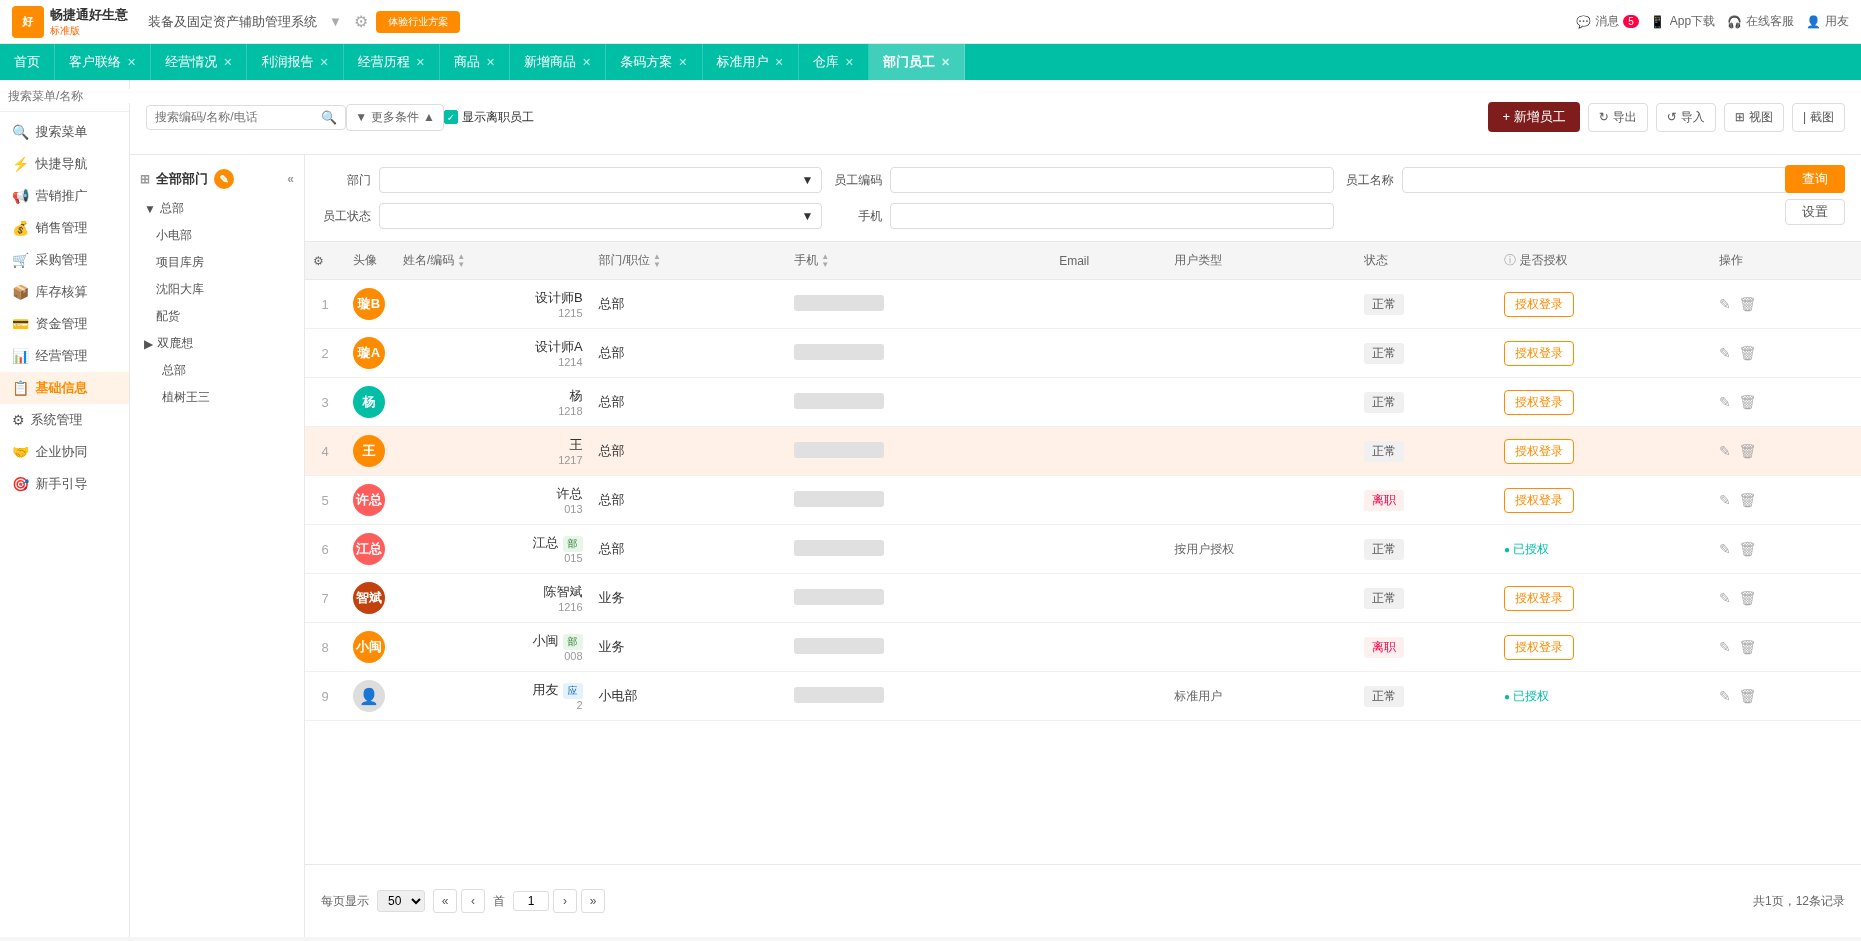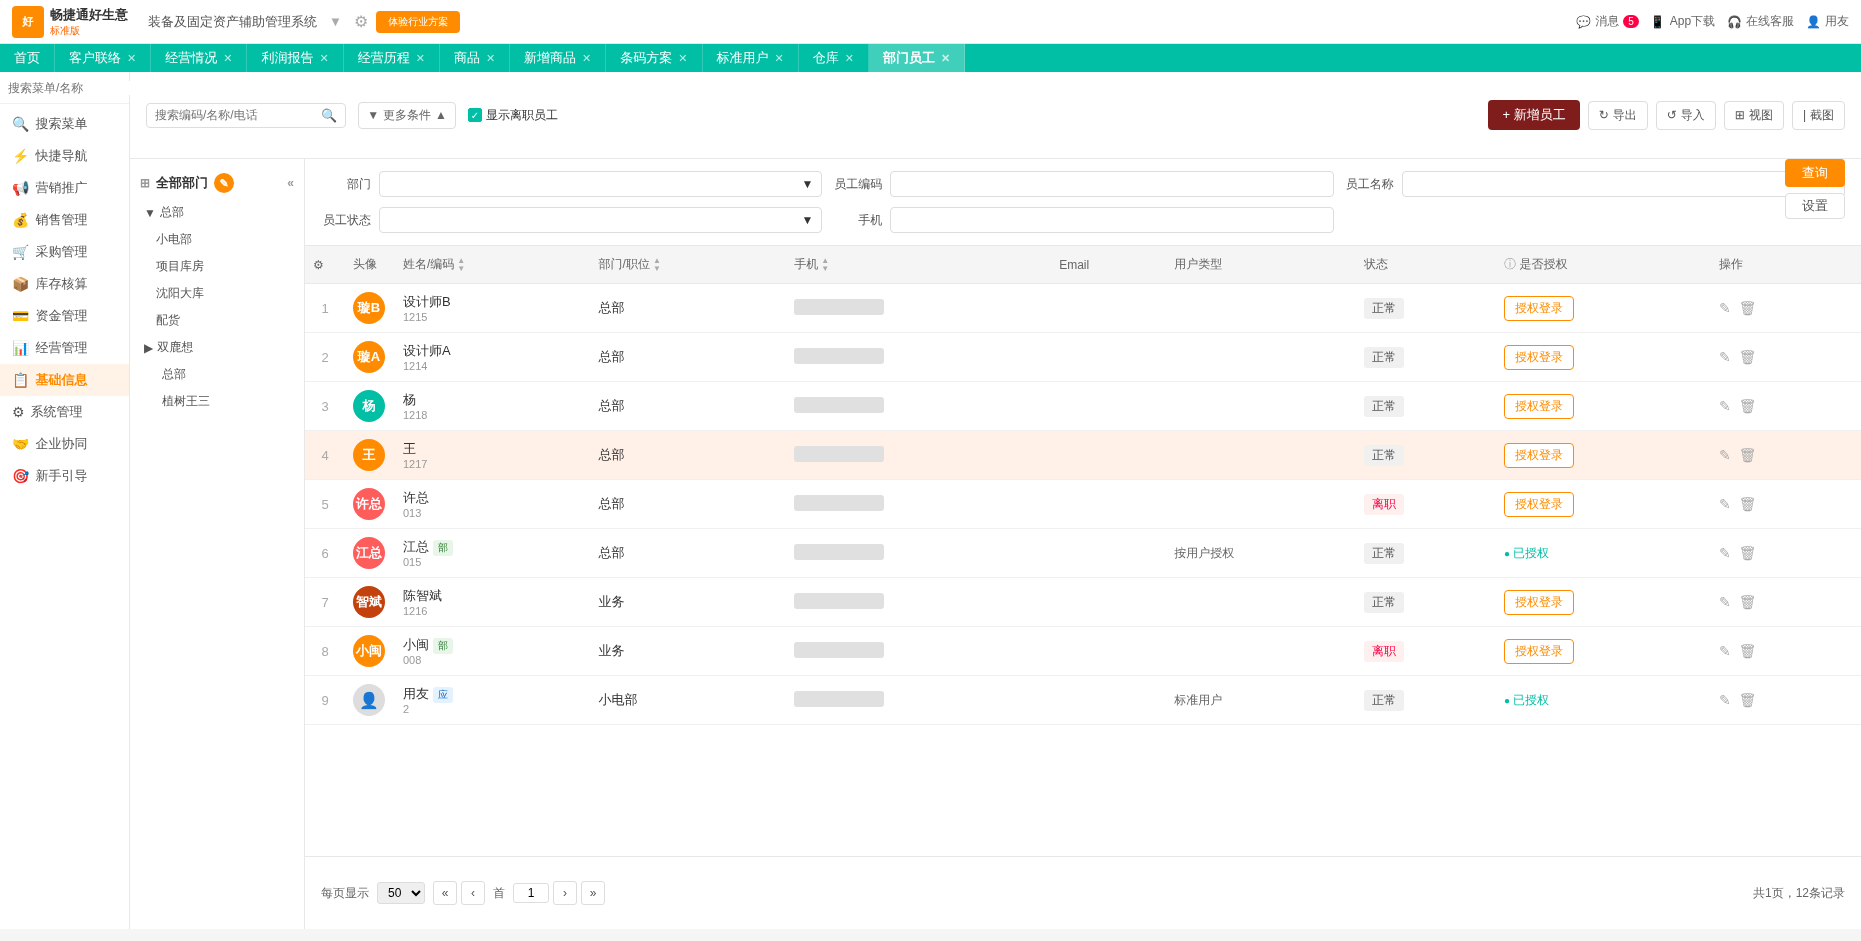--- a/index.html
+++ b/index.html
@@ -14,21 +14,21 @@
     .logo-area { display: flex; align-items: center; gap: 6px; min-width: 120px; }
     .logo-icon { width: 32px; height: 32px; background: #ff8c00; border-radius: 4px; display: flex; align-items: center; justify-content: center; color: #fff; font-size: 11px; font-weight: bold; }
     .logo-badge { font-size: 10px; color: #ff6600; }
     .top-actions { display: flex; align-items: center; gap: 12px; margin-left: auto; }
     .top-btn { display: flex; align-items: center; gap: 4px; color: #666; font-size: 12px; cursor: pointer; }
     .top-btn .badge { background: #f04; color: #fff; border-radius: 10px; font-size: 10px; padding: 1px 5px; }
     .trial-btn { background: #ff8c00; color: #fff; border: none; border-radius: 4px; padding: 4px 12px; font-size: 10px; cursor: pointer; }
 
     
     .nav-bar {
-      display: flex; align-items: center; height: 28px;
+      display: flex; align-items: center; height: 36px;
       background: #00bfa5; padding: 0 0;
       overflow: hidden;
     }
     .nav-item {
       display: flex; align-items: center; padding: 0 14px; height: 40px;
       color: #fff; font-size: 13px; cursor: pointer; white-space: nowrap;
       border-right: 1px solid rgba(255,255,255,0.2);
     }
     .nav-item.active { background: rgba(255,255,255,0.25); font-weight: bold; }
     .nav-item .close-x { margin-left: 6px; font-size: 11px; opacity: 0.7; }
@@ -63,51 +63,51 @@
     .dept-tree { padding: 0 8px; }
     .dept-tree-item { padding: 5px 6px; font-size: 12px; color: #555; cursor: pointer; display: flex; align-items: center; gap: 4px; }
     .dept-sub-item { padding: 5px 6px 5px 18px; font-size: 12px; color: #555; cursor: pointer; }
 
     
     .right-panel { flex: 1; display: flex; flex-direction: column; overflow: hidden; }
 
     
     .filter-bar {
       background: #fff; border-bottom: 1px solid #e8e8e8;
-      padding: 28px 16px; display: flex; align-items: center; gap: 12px;
+      padding: 22px 16px; display: flex; align-items: center; gap: 0;
     }
     .search-box { display: flex; align-items: center; border: 1px solid #ddd; border-radius: 4px; padding: 4px 8px; gap: 6px; }
     .search-box input { border: none; outline: none; font-size: 12px; width: 160px; }
     .filter-more { display: flex; align-items: center; gap: 4px; color: #666; font-size: 12px; cursor: pointer; border: 1px solid #ddd; border-radius: 4px; padding: 4px 8px; }
     .show-resigned { display: flex; align-items: center; gap: 4px; font-size: 12px; color: #333; cursor: pointer; }
     .show-resigned .checkbox { width: 14px; height: 14px; border: 1px solid #00bfa5; border-radius: 2px; background: #00bfa5; display: flex; align-items: center; justify-content: center; color: #fff; font-size: 10px; }
     .action-btns { margin-left: auto; display: flex; align-items: center; gap: 8px; }
     .btn-primary { background: #7f1d1d; color: #fff; border: none; border-radius: 4px; padding: 6px 14px; font-size: 13px; cursor: pointer; display: flex; align-items: center; gap: 4px; }
     .btn-outline { background: #fff; color: #555; border: 1px solid #ddd; border-radius: 4px; padding: 5px 10px; font-size: 12px; cursor: pointer; display: flex; align-items: center; gap: 4px; }
 
     
     .search-panel { background: #fff; border-bottom: 1px solid #e8e8e8; padding: 12px 16px; display: grid; grid-template-columns: 1fr 1fr 1fr; gap: 10px; position: relative; }
     .search-row { display: flex; align-items: center; gap: 8px; }
     .search-label { font-size: 12px; color: #555; white-space: nowrap; min-width: 50px; text-align: right; }
     .search-input { flex: 1; border: 1px solid #ddd; border-radius: 4px; padding: 5px 8px; font-size: 12px; outline: none; }
     .search-select { flex: 1; border: 1px solid #ddd; border-radius: 4px; padding: 5px 8px; font-size: 12px; outline: none; background: #fff; display: flex; align-items: center; justify-content: space-between; cursor: pointer; }
-    .search-panel-btns { position: absolute; right: 16px; top: 0; display: flex; flex-direction: column; gap: 6px; }
+    .search-panel-btns { position: absolute; right: 16px; top: 10px; display: flex; flex-direction: column; gap: 6px; }
     .btn-search { background: #ff8c00; color: #fff; border: none; border-radius: 4px; padding: 5px 16px; font-size: 13px; cursor: pointer; }
     .btn-reset { background: #fff; color: #555; border: 1px solid #ddd; border-radius: 4px; padding: 3px 16px; font-size: 13px; cursor: pointer; }
 
     
     .table-area { flex: 1; overflow-y: auto; background: #fff; }
     table { width: 100%; border-collapse: collapse; }
     thead tr { background: #f5f5f5; }
     th { padding: 10px 8px; font-size: 12px; color: #666; font-weight: normal; border-bottom: 1px solid #e8e8e8; text-align: left; white-space: nowrap; }
     td { padding: 8px 8px; font-size: 13px; border-bottom: 1px solid #f0f0f0; vertical-align: middle; }
     tr.highlight td { background: #fff0e8; }
     .avatar { width: 32px; height: 32px; border-radius: 50%; display: flex; align-items: center; justify-content: center; color: #fff; font-size: 13px; font-weight: bold; }
     .avatar-gray { width: 32px; height: 32px; border-radius: 50%; background: #ddd; display: flex; align-items: center; justify-content: center; color: #aaa; font-size: 16px; }
-    .name-code { display: flex; flex-direction: column; }
+    .name-code { display: flex; flex-direction: column; text-align: right; }
     .name-code .name { font-size: 13px; color: #333; }
     .name-code .code { font-size: 11px; color: #999; }
     .status-normal { display: inline-block; background: #f0f0f0; color: #555; border-radius: 3px; padding: 2px 8px; font-size: 12px; }
     .status-resign { display: inline-block; background: #fff0f0; color: #f04; border-radius: 3px; padding: 2px 8px; font-size: 12px; }
     .btn-auth { background: #fff; color: #ff8c00; border: 1px solid #ff8c00; border-radius: 4px; padding: 3px 10px; font-size: 12px; cursor: pointer; }
     .authorized { color: #00bfa5; font-size: 12px; display: flex; align-items: center; gap: 3px; }
     .authorized::before { content: '●'; font-size: 10px; }
     .user-type { font-size: 12px; color: #666; }
     .tag-dept { display: inline-block; background: #e8f5e9; color: #2e7d32; border-radius: 3px; padding: 1px 5px; font-size: 10px; margin-left: 4px; }
     .tag-dept-blue { display: inline-block; background: #e3f2fd; color: #1565c0; border-radius: 3px; padding: 1px 5px; font-size: 10px; margin-left: 4px; }

